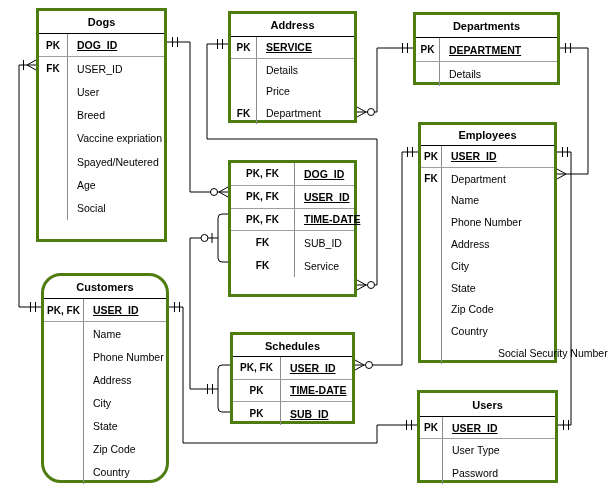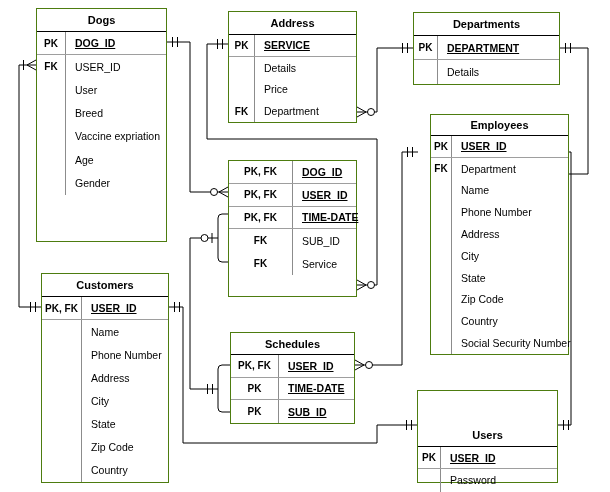--- a/index.html
+++ b/index.html
@@ -1,19 +1,19 @@
 <!DOCTYPE html>
 <html><head>
 <meta charset="utf-8">
 <style>
   html,body{margin:0;padding:0;background:#ffffff;}
   body{width:610px;height:492px;font-family:"Liberation Sans",sans-serif;-webkit-font-smoothing:antialiased;}
   .stage{position:relative;width:610px;height:492px;background:#ffffff;overflow:hidden;}
   .lines{position:absolute;left:0;top:0;}
-  .entity{position:absolute;background:#ffffff;border:1px solid #4d7c0f;box-sizing:border-box;z-index:2;}
+  .entity{position:absolute;background:#ffffff;border:3px solid #4d7c0f;box-sizing:border-box;z-index:2;}
   .entity-header{border-bottom:1px solid #000;display:flex;align-items:center;justify-content:center;
     font-weight:bold;font-size:11px;color:#000;box-sizing:content-box;}
   .row{display:flex;align-items:center;font-size:10.5px;color:#000;box-sizing:border-box;}
   .row.divider{border-bottom:1px solid #9e9e9e;}
   .key{flex:0 0 auto;align-self:stretch;display:flex;align-items:center;justify-content:center;
     font-weight:bold;font-size:10px;border-right:1px solid #8c8c8c;box-sizing:border-box;}
   .field{padding-left:9px;white-space:nowrap;}
   .field.keyfield{font-weight:bold;text-decoration:underline;}
 </style>
 </head>
@@ -91,25 +91,29 @@
       <div class="row" style="height: 23.2222px;">
         <div class="key" style="width: 29px;"></div>
         <div class="field">Breed</div>
       </div>
       <div class="row" style="height: 23.2222px;">
         <div class="key" style="width: 29px;"></div>
         <div class="field">Vaccine expriation</div>
       </div>
       <div class="row" style="height: 23.2222px;">
         <div class="key" style="width: 29px;"></div>
+        <div class="field">Spayed/Neutered</div>
+      </div>
+      <div class="row" style="height: 23.2222px;">
+        <div class="key" style="width: 29px;"></div>
         <div class="field">Age</div>
       </div>
       <div class="row" style="height: 23.2222px;">
         <div class="key" style="width: 29px;"></div>
-        <div class="field">Gender</div>
+        <div class="field">Social</div>
       </div>
     </div>
     <div class="entity" style="left: 228px; top: 11px; width: 129px; height: 112px;">
       <div class="entity-header" style="height: 22px;">Address</div>
       <div class="row divider" style="height: 21.75px;">
         <div class="key" style="width: 26px;">PK</div>
         <div class="field keyfield">SERVICE</div>
       </div>
       <div class="row" style="height: 21.75px;">
         <div class="key" style="width: 26px;"></div>
@@ -150,21 +154,21 @@
       </div>
       <div class="row" style="height: 22.8px;">
         <div class="key" style="width: 64px;">FK</div>
         <div class="field">SUB_ID</div>
       </div>
       <div class="row" style="height: 22.8px;">
         <div class="key" style="width: 64px;">FK</div>
         <div class="field">Service</div>
       </div>
     </div>
-    <div class="entity" style="left: 418px; top: 114px; width: 139px; height: 241px; margin-left: 12px;">
+    <div class="entity" style="left: 418px; top: 122px; width: 139px; height: 241px;">
       <div class="entity-header" style="height: 20px;">Employees</div>
       <div class="row divider" style="height: 21.8px;">
         <div class="key" style="width: 21px;">PK</div>
         <div class="field keyfield">USER_ID</div>
       </div>
       <div class="row" style="height: 21.8px;">
         <div class="key" style="width: 21px;">FK</div>
         <div class="field">Department</div>
       </div>
       <div class="row" style="height: 21.8px;">
@@ -188,26 +192,26 @@
         <div class="field">State</div>
       </div>
       <div class="row" style="height: 21.8px;">
         <div class="key" style="width: 21px;"></div>
         <div class="field">Zip Code</div>
       </div>
       <div class="row" style="height: 21.8px;">
         <div class="key" style="width: 21px;"></div>
         <div class="field">Country</div>
       </div>
-      <div class="row" style="height: 21.8px;">
+      <div class="row" style="height: 21.8px; gap: 47px;">
         <div class="key" style="width: 21px;"></div>
         <div class="field">Social Security Number</div>
       </div>
     </div>
-    <div class="entity" style="left: 41px; top: 273px; width: 128px; height: 210px;">
+    <div class="entity" style="left: 41px; top: 273px; width: 128px; height: 210px; border-radius: 20px;">
       <div class="entity-header" style="height: 22px;">Customers</div>
       <div class="row divider" style="height: 23.125px;">
         <div class="key" style="width: 40px;">PK, FK</div>
         <div class="field keyfield">USER_ID</div>
       </div>
       <div class="row" style="height: 23.125px;">
         <div class="key" style="width: 40px;"></div>
         <div class="field">Name</div>
       </div>
       <div class="row" style="height: 23.125px;">
@@ -244,27 +248,27 @@
       <div class="row divider" style="height: 22.6667px;">
         <div class="key" style="width: 48px;">PK</div>
         <div class="field keyfield">TIME-DATE</div>
       </div>
       <div class="row" style="height: 22.6667px;">
         <div class="key" style="width: 48px;">PK</div>
         <div class="field keyfield">SUB_ID</div>
       </div>
     </div>
     <div class="entity" style="left: 417px; top: 390px; width: 141px; height: 93px;">
-      <div class="entity-header" style="height: 23px; margin-top: 32px;">Users</div>
+      <div class="entity-header" style="height: 23px;">Users</div>
       <div class="row divider" style="height: 22.3333px;">
         <div class="key" style="width: 23px;">PK</div>
         <div class="field keyfield">USER_ID</div>
+      </div>
+      <div class="row" style="height: 22.3333px;">
+        <div class="key" style="width: 23px;"></div>
+        <div class="field">User Type</div>
       </div>
       <div class="row" style="height: 22.3333px;">
         <div class="key" style="width: 23px;"></div>
         <div class="field">Password</div>
       </div>
-      <div class="row" style="height: 22.3333px;">
-        <div class="key" style="width: 23px;"></div>
-        <div class="field">User Type</div>
-      </div>
     </div>
   </div>
 
 </body></html>

